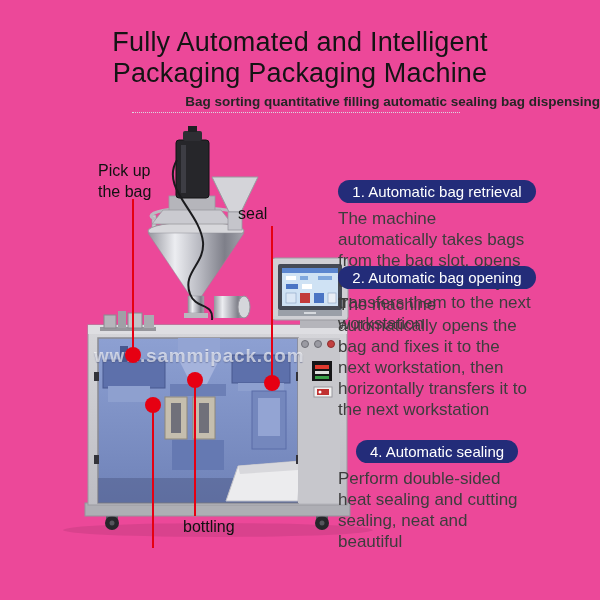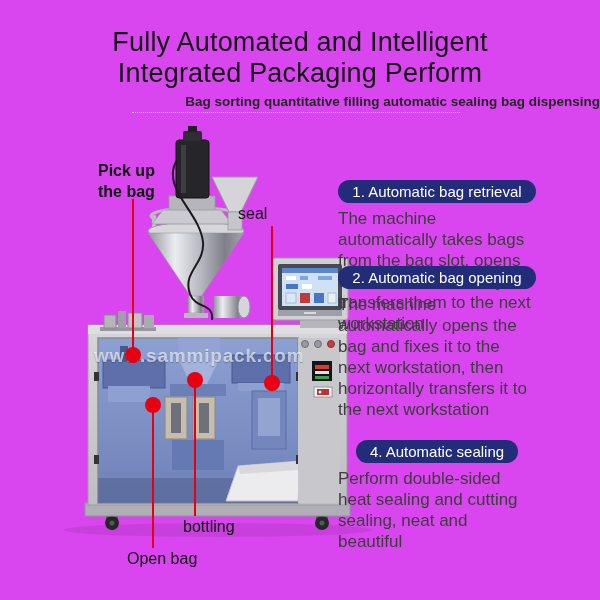--- a/index.html
+++ b/index.html
@@ -1,16 +1,16 @@
 <!DOCTYPE html>
 <html><head>
 <meta charset="utf-8">
 <style>
   html,body{margin:0;padding:0;}
-  .stage{position:relative;width:600px;height:600px;background:#d946ef;overflow:hidden;
+  .stage{position:relative;width:600px;height:600px;background:#ec4899;overflow:hidden;
          font-family:"Liberation Sans",sans-serif;color:#1c1c1c;}
   
   .title{position:absolute;left:0;top:27px;width:600px;text-align:center;
          font-size:27px;line-height:31px;font-weight:500;color:#141414;letter-spacing:.2px;}
   .subtitle{position:absolute;left:0;top:94px;width:600px;text-align:right;
             font-size:13.5px;font-weight:bold;color:#262626;}
   .divider{position:absolute;left:132px;top:112px;width:328px;height:0;
            border-top:1px dotted #dcd8e0;}
   
   .machine-svg{position:absolute;left:0;top:0;width:600px;height:600px;pointer-events:none;}
@@ -28,21 +28,21 @@
         height:23px;line-height:23px;padding:0 14px;font-size:15px;white-space:nowrap;text-align:right;}
   .fbody{margin-top:5px;font-size:17px;line-height:21px;color:#3d3d3d;}
 </style>
 </head>
 <body>
 
 <div class="stage">
 
   <div class="title">
     <div>Fully Automated and Intelligent</div>
-    <div>Integrated Packaging Perform</div>
+    <div>Packaging Packaging Machine</div>
   </div>
   <div class="subtitle">Bag sorting quantitative filling automatic sealing bag dispensing</div>
   <div class="divider"></div>
 
   <svg class="machine-svg" viewBox="0 0 600 600" xmlns="http://www.w3.org/2000/svg">
     <defs>
       <linearGradient id="metalH" x1="0" y1="0" x2="1" y2="0">
         <stop offset="0" stop-color="#94959d"></stop>
           <stop offset="0.28" stop-color="#ecedf1"></stop>
         <stop offset="0.55" stop-color="#b6b7bf"></stop>
@@ -189,24 +189,23 @@
   <div class="cline" style="left:132px;top:199px;height:156px;"></div>
   <div class="cline" style="left:271px;top:226px;height:157px;"></div>
   <div class="cline" style="left:152px;top:405px;height:143px;"></div>
   <div class="cline" style="left:194px;top:380px;height:136px;"></div>
 
   <div class="cdot" style="left:125px;top:347px;"></div>
   <div class="cdot" style="left:264px;top:375px;"></div>
   <div class="cdot" style="left:145px;top:397px;"></div>
   <div class="cdot" style="left:187px;top:372px;"></div>
 
-  <div class="clabel" style="left:98px;top:160px;width:64px;font-weight:bold;">Pick up the bag</div>
+  <div class="clabel" style="left:98px;top:160px;width:64px;">Pick up the bag</div>
   <div class="clabel" style="left:238px;top:203px;">seal</div>
   <div class="clabel" style="left:183px;top:516px;">bottling</div>
-  <div class="clabel" style="left:127px;top:548px;">Open bag</div>
 
   <div class="feature" style="top:180px;">
     <div class="pill">1. Automatic bag retrieval</div>
     <div class="fbody">The machine automatically takes bags from the bag slot, opens them, and horizontally transfers them to the next workstation</div>
   </div>
   <div class="feature" style="top:266px;">
     <div class="pill">2. Automatic bag opening</div>
     <div class="fbody">The machine automatically opens the bag and fixes it to the next workstation, then horizontally transfers it to the next workstation</div>
   </div>
   <div class="feature" style="top:440px;">

